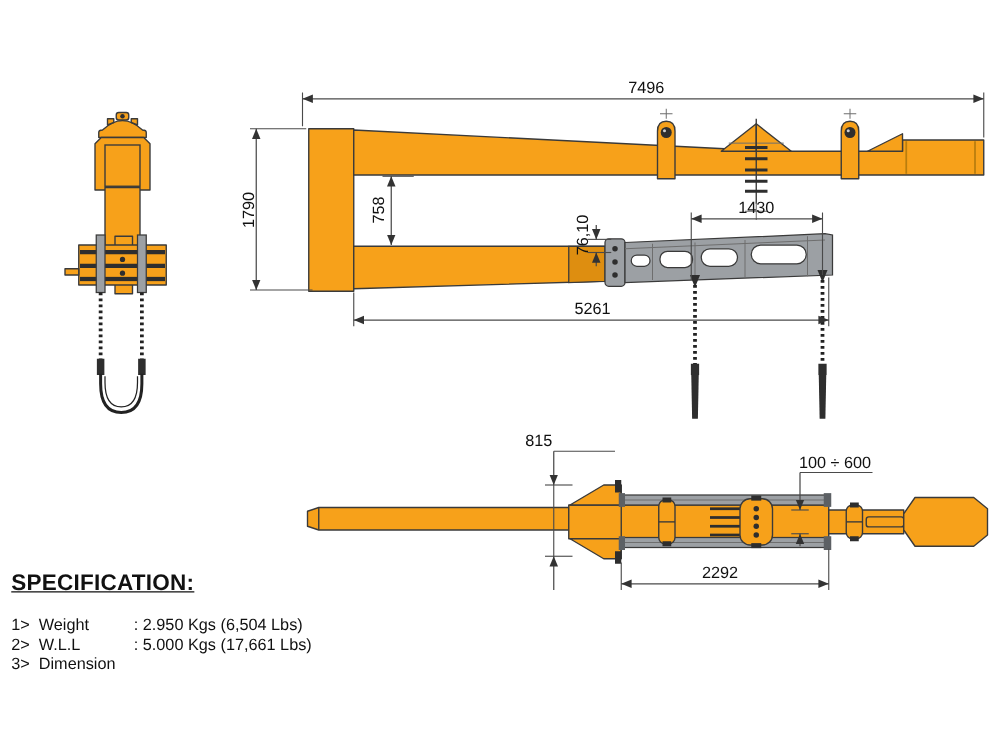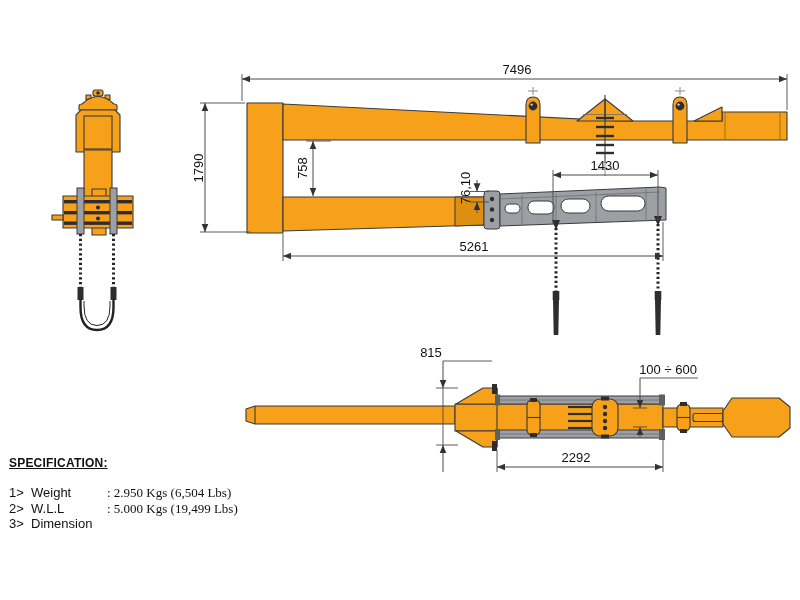--- a/index.html
+++ b/index.html
@@ -23,26 +23,26 @@
   .thin{stroke:#6e6e6e; stroke-width:0.8; fill:none;}
   .dim {stroke:var(--dim); stroke-width:1; fill:none;}
   .ext {stroke:var(--dim); stroke-width:0.9; fill:none;}
   .chain{stroke:#222; stroke-width:3; stroke-dasharray:2.2 2.6; fill:none;}
   .strap{stroke:#222; stroke-width:2.4; fill:none;}
   .strap2{stroke:#222; stroke-width:1; fill:none;}
   .dimtext{font:13px "Liberation Sans",sans-serif; fill:var(--ink);}
 
   
   .spec{position:absolute; left:9px; top:456px; width:560px; color:var(--ink);}
-  .spec-heading{font-size:12px; font-weight:bold; text-decoration:underline;
+  .spec-heading{font-size:18px; font-weight:bold; text-decoration:underline;
                 letter-spacing:0.2px; margin:0 0 15px 0;}
   .spec-row{display:flex; font-size:13px; line-height:15.5px;}
   .spec-num{width:22px;}
   .spec-label{width:76px;}
-  .spec-value{flex:1;font-family:Liberation Serif, serif;}
+  .spec-value{flex:1;}
 </style>
 </head>
 <body>
 
 <div class="stage">
 <svg width="800" height="600" viewBox="0 0 800 600" xmlns="http://www.w3.org/2000/svg">
   <defs>
     <marker id="ah" viewBox="0 0 10 10" refX="9.2" refY="5" markerWidth="9" markerHeight="9" orient="auto-start-reverse">
       <path d="M0,1.2 L9.2,5 L0,8.8 Z" fill="#333"></path>
     </marker>
@@ -307,20 +307,20 @@
 <div class="spec">
   <p class="spec-heading">SPECIFICATION:</p>
   <div class="spec-row">
     <span class="spec-num">1&gt;</span>
     <span class="spec-label">Weight</span>
     <span class="spec-value">: 2.950 Kgs (6,504 Lbs)</span>
   </div>
   <div class="spec-row">
     <span class="spec-num">2&gt;</span>
     <span class="spec-label">W.L.L</span>
-    <span class="spec-value">: 5.000 Kgs (19,499 Lbs)</span>
+    <span class="spec-value">: 5.000 Kgs (17,661 Lbs)</span>
   </div>
   <div class="spec-row">
     <span class="spec-num">3&gt;</span>
     <span class="spec-label">Dimension</span>
   </div>
 </div>
 </div>
 
 </body></html>

